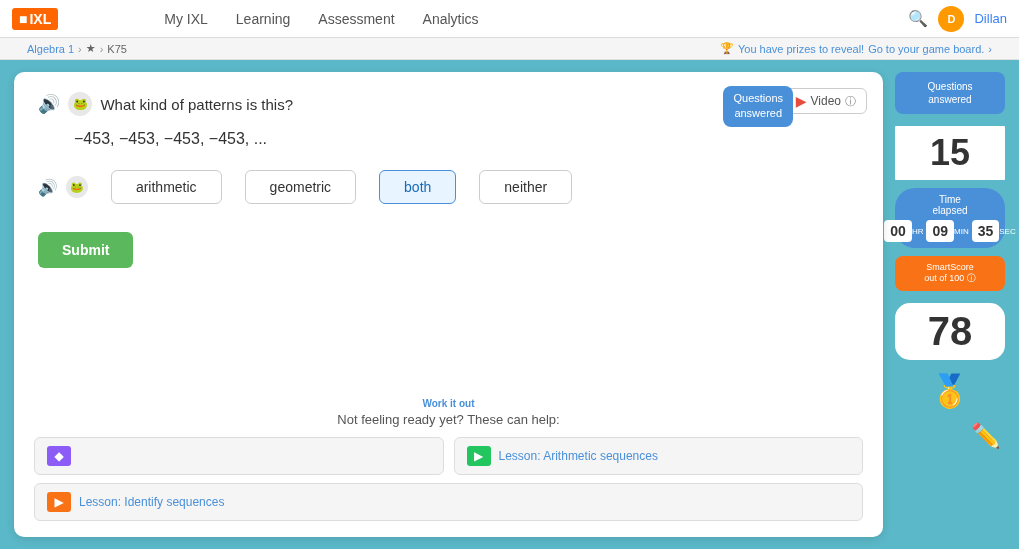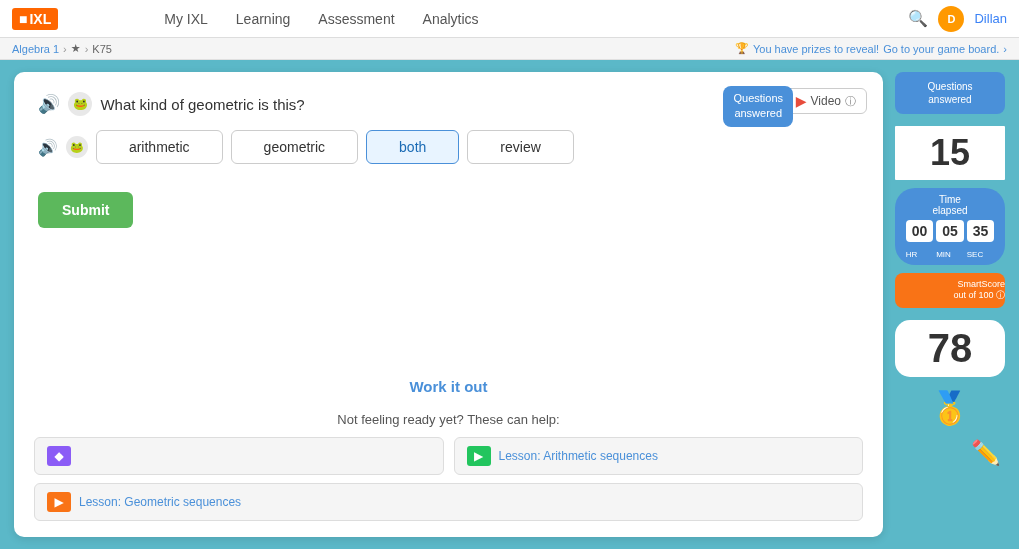--- a/index.html
+++ b/index.html
@@ -78,21 +78,21 @@
       font-size: 13px;
       color: #3b82f6;
     }
 
     
     .breadcrumb-bar {
       background: #f5f5f5;
       height: 22px;
       display: flex;
       align-items: center;
-      padding: 0 12px;
+      padding: 0 27px;
       font-size: 11px;
       color: #666;
       gap: 4px;
       border-bottom: 1px solid #e0e0e0;
     }
 
     .breadcrumb-bar a {
       color: #4a90d9;
       text-decoration: none;
     }
@@ -181,25 +181,26 @@
       background: #e8e8e8;
       border-radius: 50%;
       display: flex; align-items: center; justify-content: center;
       font-size: 11px; color: #888; cursor: pointer;
     }
 
     .choice-btn {
       border: 1.5px solid #ccc;
       background: #fff;
       border-radius: 6px;
-      padding: 8px 32px;
+      padding: 8px 24px;
       font-size: 14px;
       color: #333;
       cursor: pointer;
       transition: background 0.15s, border-color 0.15s;
+      margin-left: 15px;
     }
 
     .choice-btn.selected {
       background: #e8f4ff;
       border-color: #4a90d9;
       color: #1a6bb5;
     }
 
     .submit-btn {
       background: #5cb85c;
@@ -217,23 +218,23 @@
     .work-it-out {
       position: absolute;
       bottom: 16px;
       left: 0; right: 0;
       padding: 0 20px;
     }
 
     .work-it-out-title {
       text-align: center;
       color: #4a90d9;
-      font-size: 15px;
-      font-weight: bold;
-      margin-bottom: 17px;
+      font-size: 10px;
+      font-weight: bold;
+      margin-bottom: 3px;
     }
 
     .work-it-out-subtitle {
       text-align: center;
       color: #555;
       font-size: 13px;
       margin-bottom: 10px;
     }
 
     .help-links {
@@ -329,31 +330,30 @@
     }
 
     .time-label {
       font-size: 8px;
       color: #fff;
       text-align: center;
     }
 
     .time-unit {
       display: flex;
-      flex-direction: column;
-      align-items: flex-start;
-      gap: 8px;
+      flex-direction: row;
+      align-items: center;
     }
 
     .smart-score-card {
       background: #f97316;
       color: #fff;
       border-radius: 8px;
       padding: 6px 0;
-      text-align: right;
+      text-align: center;
       font-size: 10px;
     }
 
     .smart-score-number {
       font-size: 40px;
       font-weight: bold;
       color: #333;
       background: #fff;
       border-radius: 15px;
       text-align: center;
@@ -443,33 +443,34 @@
     <div style="position:absolute;top:14px;right:90px;">
       <div style="background:#4a90d9;color:#fff;border-radius:8px;padding:5px 10px;text-align:center;font-size:11px;line-height:1.4;">
         <span>Questions<br>answered</span>
       </div>
     </div>
 
     
     <div class="question-header">
       <span class="speaker-icon">🔊</span>
       <span class="hint-icon">🐸</span>
-      <span class="question-text">What kind of geometric is this?</span>
-    </div>
-
-    
+      <span class="question-text">What kind of patterns is this?</span>
+    </div>
+
+    
+    <div class="sequence-display">−453, −453, −453, −453, ...</div>
 
     
     <div class="answer-row">
       <span class="answer-speaker">🔊</span>
       <span class="answer-hint">🐸</span>
       <button class="choice-btn">arithmetic</button>
       <button class="choice-btn">geometric</button>
       <button class="choice-btn selected">both</button>
-      <button class="choice-btn">review</button>
+      <button class="choice-btn">neither</button>
     </div>
 
     
     <button class="submit-btn">Submit</button>
 
     
     <div class="work-it-out">
       <div class="work-it-out-title">Work it out</div>
       <div class="work-it-out-subtitle">Not feeling ready yet? These can help:</div>
       <div class="help-links">
@@ -477,21 +478,21 @@
           <div class="help-icon purple">◆</div>
         </div>
         <div class="help-link-card">
           <div class="help-icon green">▶</div>
           <span>Lesson: Arithmetic sequences</span>
         </div>
       </div>
       <div class="help-links" style="margin-top:8px;">
         <div class="help-link-card">
           <div class="help-icon orange">▶</div>
-          <span>Lesson: Geometric sequences</span>
+          <span>Lesson: Identify sequences</span>
         </div>
       </div>
     </div>
 
   </div>
 
   <div class="stats-panel">
 
     <div class="questions-answered-card">
       <div style="font-size:10px;">Questions<br>answered</div>
@@ -499,21 +500,21 @@
     <div class="questions-number">15</div>
 
     <div class="time-elapsed-card">
       <div style="font-size:10px;">Time<br>elapsed</div>
       <div class="time-display">
         <div class="time-unit">
           <div class="time-block">00</div>
           <div class="time-label">HR</div>
         </div>
         <div class="time-unit">
-          <div class="time-block">05</div>
+          <div class="time-block">09</div>
           <div class="time-label">MIN</div>
         </div>
         <div class="time-unit">
           <div class="time-block">35</div>
           <div class="time-label">SEC</div>
         </div>
       </div>
     </div>
 
     <div class="smart-score-card">

